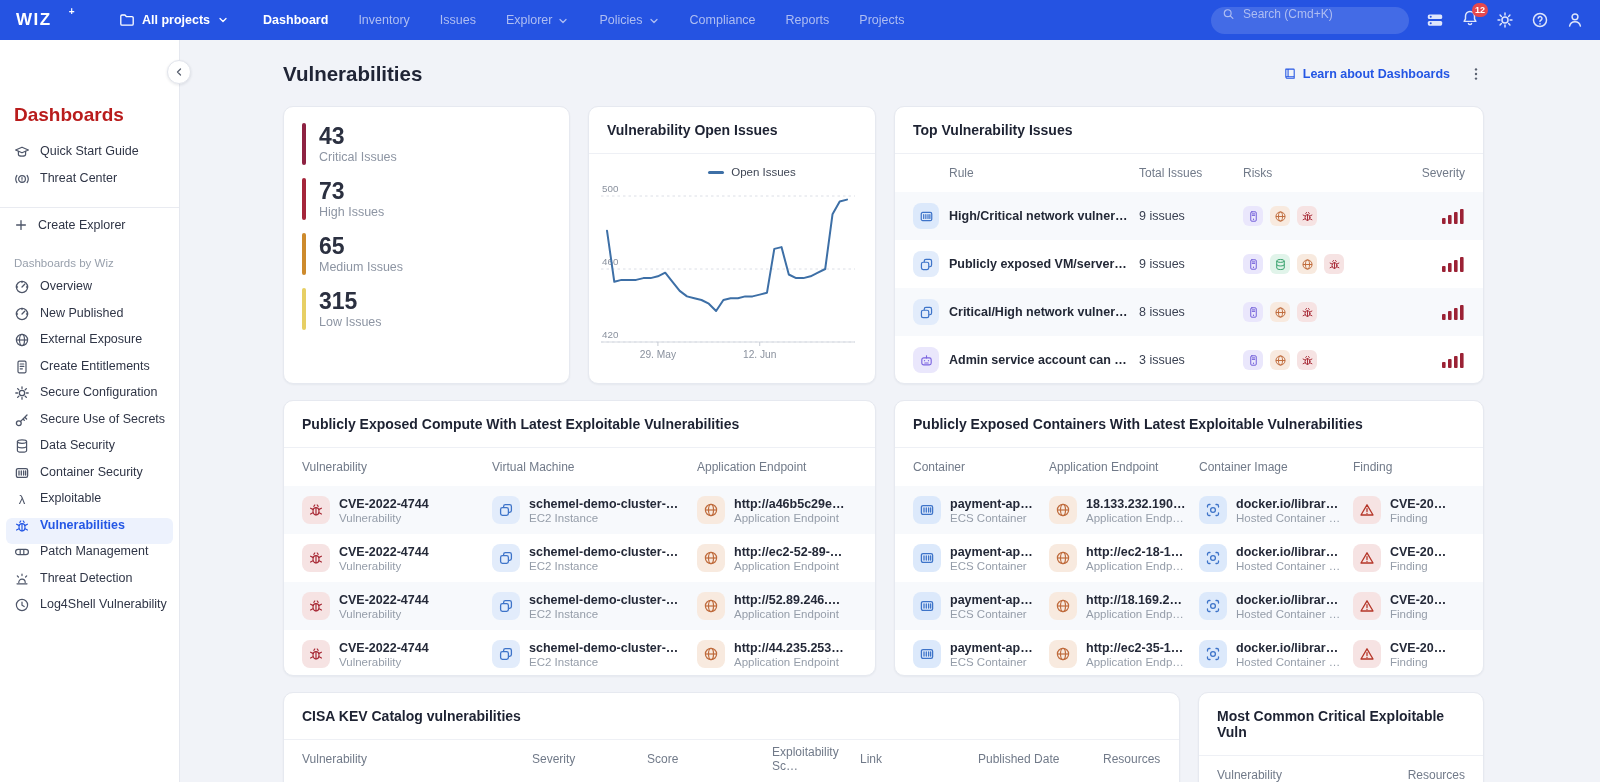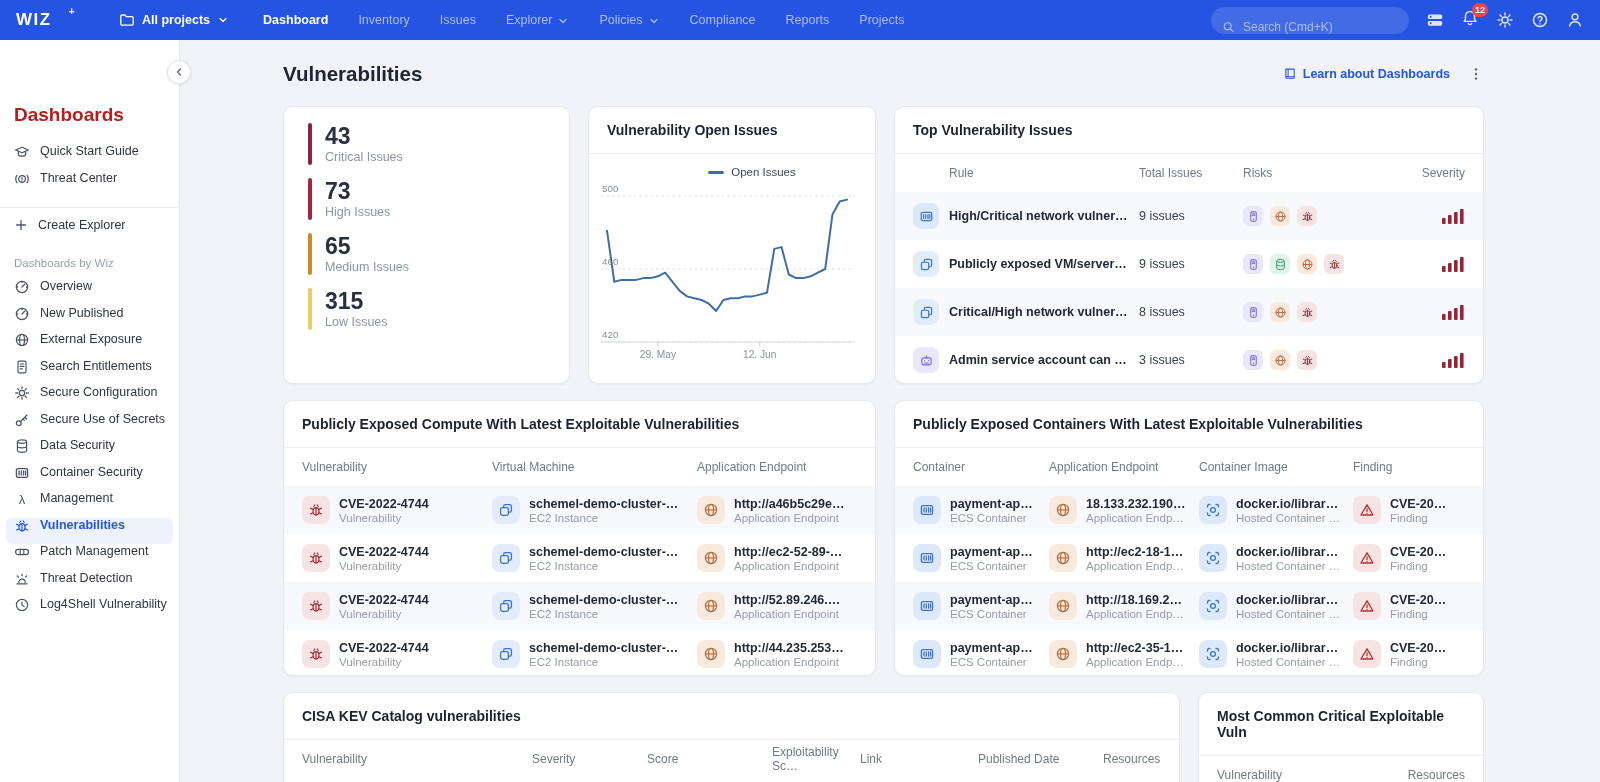--- a/index.html
+++ b/index.html
@@ -8,21 +8,21 @@
 
   
   .topnav { height:40px; background:#2553e2; display:flex; align-items:center; padding:0 16px; }
   .logo { color:#fff; font-weight:bold; font-size:17px; letter-spacing:1.5px; display:flex; cursor:pointer;gap:16px; }
   .logo-plus { font-size:10px; position:relative; top:-4px; left:1px; }
   .proj-btn { display:flex; align-items:center; gap:7px; margin-left:44px; background:none; border:none; color:#fff; font-weight:bold; font-size:12.5px; cursor:pointer; font-family:inherit; }
   .nav-items { display:flex; align-items:center; margin-left:34px; gap:30px; }
   .nav-link { display:flex; align-items:flex-end; gap:5px; color:#aebdf2; font-size:12.5px; text-decoration:none; cursor:pointer; }
   .nav-link.active { color:#fff; font-weight:bold; }
   .nav-right { margin-left:auto; display:flex; align-items:center; gap:17px; }
-  .searchbox { display:flex; align-items:flex-end; gap:8px; width:198px; height:27px; border-radius:14px; background:rgba(255,255,255,.14); padding:0 11px; color:#aebdf2; }
+  .searchbox { display:flex; align-items:flex-start; gap:8px; width:198px; height:27px; border-radius:14px; background:rgba(255,255,255,.14); padding:0 11px; color:#aebdf2; }
   .searchbox input { flex:1; background:transparent; border:none; outline:none; color:#fff; font-size:12px; font-family:inherit; }
   .searchbox input::placeholder { color:#aebdf2; }
   .ic { display:inline-flex; }
   .ic svg { width:100%; height:100%; }
   .ic-16 { width:16px; height:16px; }
   .ic-14 { width:14px; height:14px; }
   .ic-12 { width:12px; height:12px; }
   .nav-right .navic { color:#dfe6fb; width:18px; height:18px; cursor:pointer; }
   .bell-wrap { position:relative; }
   .badge { position:absolute; top:-6px; right:-9px; background:#e5484d; color:#fff; font-size:9px; font-weight:bold; min-width:16px; height:14px; border-radius:8px; display:flex; align-items:center; justify-content:center; padding:0 3px; }
@@ -56,21 +56,21 @@
 
   .c-sev { width:287px; height:278px; flex:none; }
   .c-chart { width:288px; height:278px; flex:none; }
   .c-top { flex:1; height:278px; }
   .c-compute { width:593px; height:276px; flex:none; }
   .c-containers { flex:1; height:276px; }
   .c-cisa { width:897px; height:230px; flex:none; }
   .c-common { flex:1; height:230px; }
 
   
-  .sev-body { padding:16px 24px; }
+  .sev-body { padding:16px 18px; }
   .sev-item { display:flex; align-items:center; margin-bottom:13px; cursor:pointer; }
   .sev-bar { width:4px; height:42px; border-radius:2px; margin-right:13px; flex:none; }
   .sev-value { font-size:23px; font-weight:600; color:#2b3040; line-height:1.1; }
   .sev-label { font-size:12.5px; color:#8d95a3; margin-top:1px; }
 
   
   .chart-body { padding:10px 12px 0; }
   .legend { display:flex; align-items:center; justify-content:center; gap:7px; font-size:11.5px; color:#3f4655; margin:2px 0 2px 40px; }
   .legend-line { width:16px; height:3px; border-radius:2px; }
 
@@ -309,21 +309,21 @@
         </div>
         <div class="sb-item">
           <span class="ic ic-16">
             <svg viewBox="0 0 16 16">
               <g stroke="currentColor" fill="none" stroke-width="1.2" stroke-linecap="round">
                 <rect x="4" y="2.2" width="8" height="11.6" rx="1.2"></rect>
                 <path d="M6.2 5h3.6M6.2 7.4h3.6M6.2 9.8h2.2"></path>
               </g>
             </svg>
           </span>
-          <span>Search Entitlements</span>
+          <span>Create Entitlements</span>
         </div>
         <div class="sb-item">
           <span class="ic ic-16">
             <svg viewBox="0 0 16 16">
               <g stroke="currentColor" fill="none" stroke-width="1.3" stroke-linecap="round">
                 <circle cx="8" cy="8" r="2.7"></circle>
                 <path d="M8 1.8v1.7M8 12.5v1.7M1.8 8h1.7M12.5 8h1.7M3.6 3.6l1.2 1.2M11.2 11.2l1.2 1.2M12.4 3.6l-1.2 1.2M4.8 11.2l-1.2 1.2"></path>
               </g>
             </svg>
           </span>
@@ -361,21 +361,21 @@
             </svg>
           </span>
           <span>Container Security</span>
         </div>
         <div class="sb-item">
           <span class="ic ic-16">
             <svg viewBox="0 0 16 16">
               <text x="8" y="12.5" text-anchor="middle" font-size="13" fill="currentColor" font-family="inherit">λ</text>
             </svg>
           </span>
-          <span>Management</span>
+          <span>Exploitable</span>
         </div>
         <div class="sb-item active">
           <span class="ic ic-16">
             <svg viewBox="0 0 16 16">
               <g stroke="currentColor" fill="none" stroke-width="1.2" stroke-linecap="round">
                 <ellipse cx="8" cy="9.2" rx="3" ry="3.6"></ellipse>
                 <path d="M8 5.6v7.2M5.8 4.3l1-1.3M10.2 4.3l-1-1.3M4.9 7.4L2.6 6.2M4.9 10.8l-2.3 1.2M11.1 7.4l2.3-1.2M11.1 10.8l2.3 1.2"></path>
               </g>
             </svg>
           </span>

